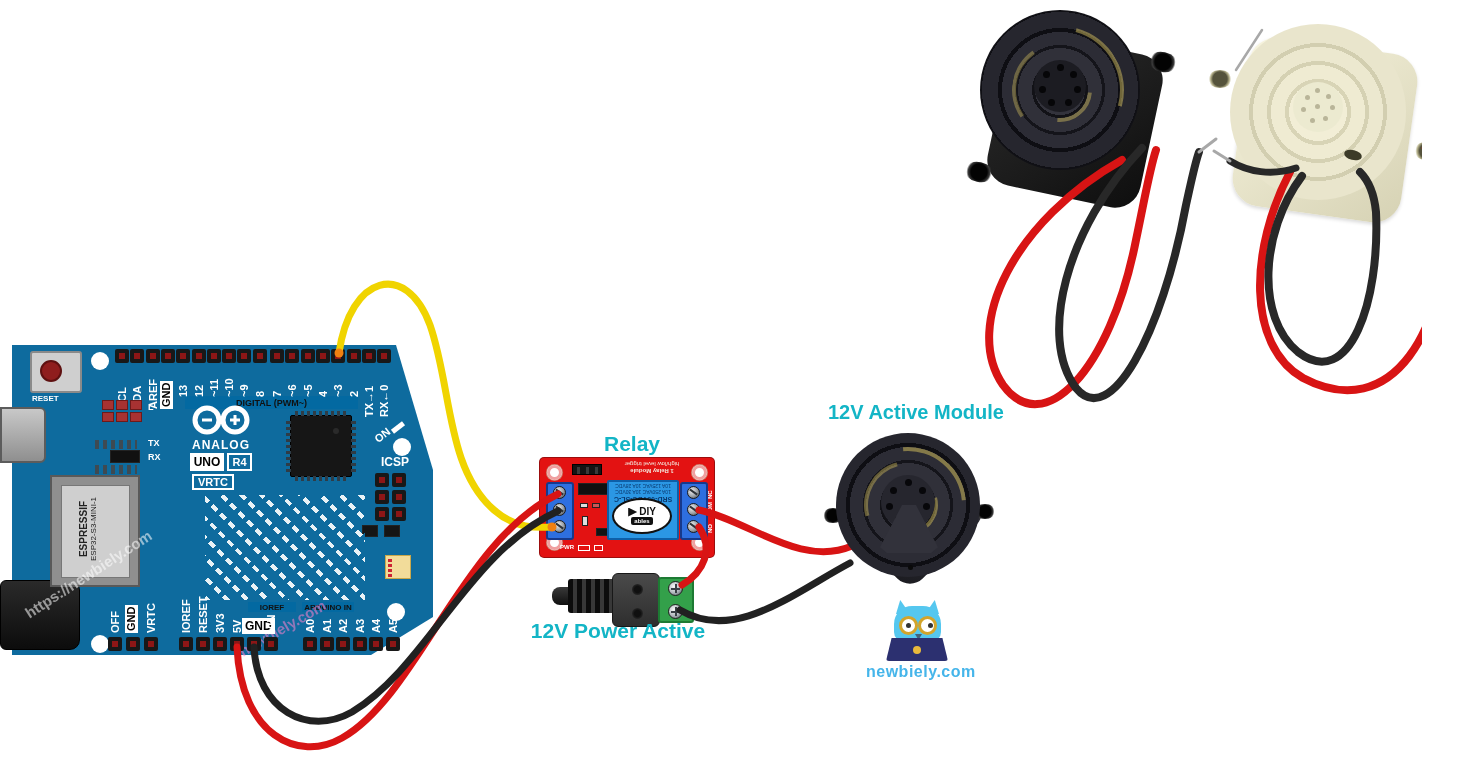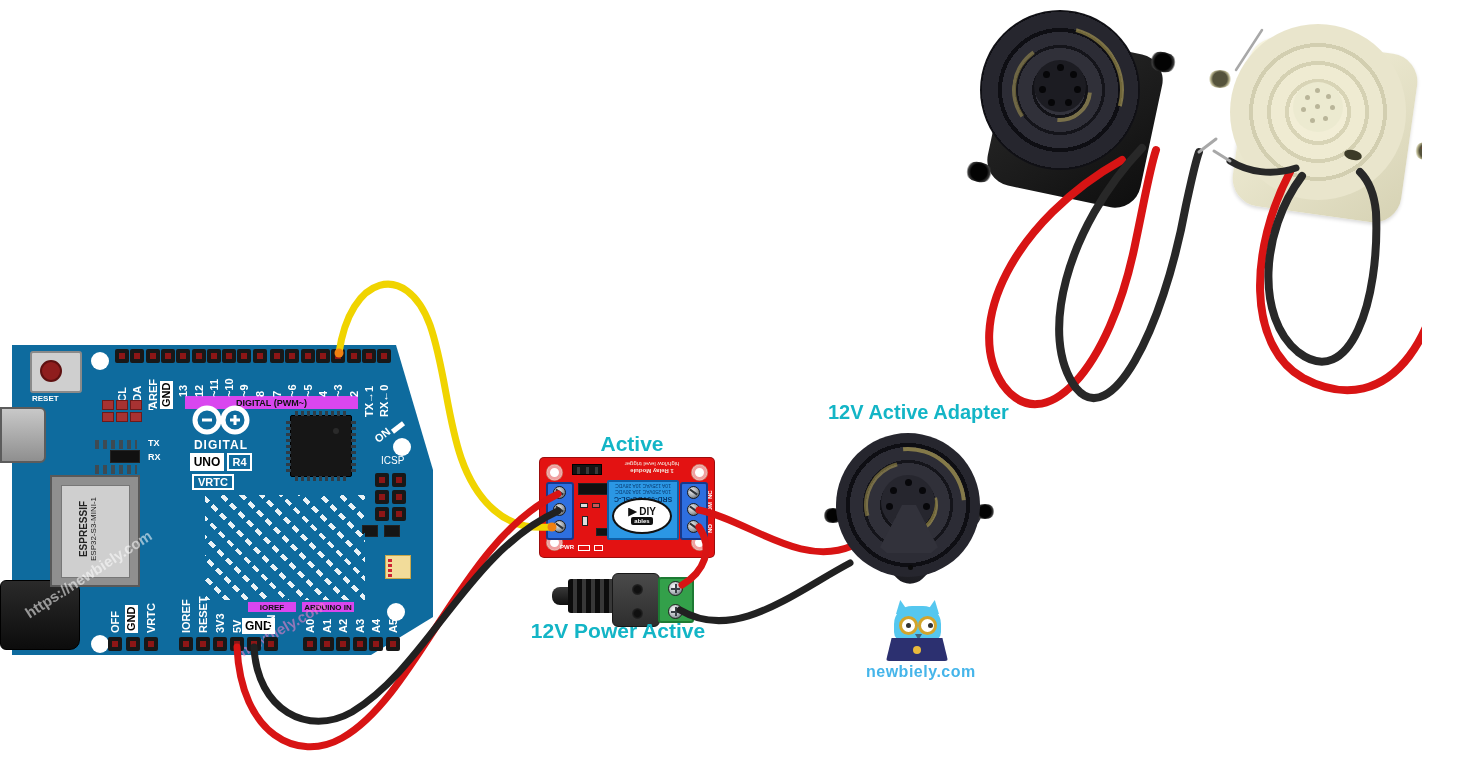--- a/index.html
+++ b/index.html
@@ -7,21 +7,21 @@
 #stage{position:relative;width:1422px;height:763px;background:#fff;overflow:hidden;font-family:"Liberation Sans",sans-serif}
 .abs{position:absolute}
 
 #arduino{position:absolute;left:0;top:345px;width:460px;height:420px}
 .pcb{position:absolute;left:0;top:0;width:445px;height:310px;background:#0e6b9e;
  clip-path:polygon(12px 0,396px 0,433px 125px,433px 272px,371px 310px,12px 310px)}
 .pin{position:absolute;width:14px;height:14px;background:#181818;border-radius:2px}
 .pin::after{content:"";position:absolute;left:4px;top:4px;width:6px;height:6px;background:#8d1616}
 .vlab{position:absolute;transform-origin:0 0;transform:rotate(-90deg);font-weight:bold;font-size:11px;line-height:12px;color:#fff;white-space:nowrap}
 .vlab.box{background:#fff;color:#000;padding:0 2px;line-height:13px}
-.strip{position:absolute;background:#d946ef;color:#111;font-weight:bold;font-size:9px;display:flex;align-items:center;justify-content:center;white-space:nowrap}
+.strip{position:absolute;background:#0369a1;color:#111;font-weight:bold;font-size:9px;display:flex;align-items:center;justify-content:center;white-space:nowrap}
 .hole{position:absolute;border-radius:50%;background:#fff}
 .led{position:absolute;width:12px;height:10px;background:#a83232;border:1px solid #6d1a1a}
 .smd{position:absolute;background:#3c3c3c;border:1px solid #222}
 .mcu{position:absolute;left:290px;top:70px;width:62px;height:62px;background:#161616;border:1px solid #000;border-radius:2px}
 .mcu .fr{position:absolute;background:repeating-linear-gradient(90deg,#2f3c46 0 3px,transparent 3px 6px)}
 .mcu .frv{position:absolute;background:repeating-linear-gradient(0deg,#2f3c46 0 3px,transparent 3px 6px)}
 .hatch{position:absolute;left:205px;top:150px;width:160px;height:105px;
  background:repeating-linear-gradient(-45deg,transparent 0 7px,#0e6b9e 7px 12px),
  repeating-linear-gradient(45deg,#e9f2f6 0 4px,transparent 4px 14px)}
 .wm{position:absolute;font-size:15px;font-weight:bold;white-space:nowrap;transform-origin:0 0}
@@ -84,36 +84,36 @@
     <div class="abs" style="left:95px;top:95px;width:42px;height:9px;background:repeating-linear-gradient(90deg,#3e4a52 0 4px,transparent 4px 8px)"></div>
     <div class="abs" style="left:95px;top:120px;width:42px;height:9px;background:repeating-linear-gradient(90deg,#3e4a52 0 4px,transparent 4px 8px)"></div>
 
     <svg class="abs" style="left:190px;top:58px" width="62" height="34" viewBox="0 0 62 34">
       <circle cx="17" cy="17" r="12" fill="none" stroke="#fff" stroke-width="5"></circle>
       <circle cx="45" cy="17" r="12" fill="none" stroke="#fff" stroke-width="5"></circle>
       <rect x="12" y="15.5" width="10" height="3" fill="#fff"></rect>
       <rect x="40" y="15.5" width="10" height="3" fill="#fff"></rect>
       <rect x="43.5" y="12" width="3" height="10" fill="#fff"></rect>
     </svg>
-    <div class="abs" style="left:186px;top:93px;width:70px;text-align:center;font-size:12px;font-weight:bold;color:#fff;letter-spacing:1px">DIGITAL</div>
+    <div class="abs" style="left:186px;top:93px;width:70px;text-align:center;font-size:12px;font-weight:bold;color:#fff;letter-spacing:1px">ANALOG</div>
     <div class="abs" style="left:190px;top:108px;width:34px;height:18px;background:#fff;color:#000;font-weight:bold;font-size:12px;display:flex;align-items:center;justify-content:center">UNO</div>
     <div class="abs" style="left:227px;top:108px;width:25px;height:18px;border:2px solid #fff;color:#fff;font-weight:bold;font-size:11px;display:flex;align-items:center;justify-content:center">R4</div>
     <div class="abs" style="left:192px;top:129px;width:42px;height:16px;border:2px solid #fff;color:#fff;font-weight:bold;font-size:11px;display:flex;align-items:center;justify-content:center">VRTC</div>
 
     <div class="mcu">
       <div class="fr" style="left:4px;right:4px;top:-5px;height:5px"></div>
       <div class="fr" style="left:4px;right:4px;bottom:-5px;height:5px"></div>
       <div class="frv" style="top:4px;bottom:4px;left:-5px;width:5px"></div>
       <div class="frv" style="top:4px;bottom:4px;right:-5px;width:5px"></div>
       <div class="dot" style="right:12px;top:12px;width:6px;height:6px;background:#2a2a2a"></div>
     </div>
 
     <div class="abs" style="left:374px;top:84px;font-size:11px;font-weight:bold;color:#fff;transform:rotate(-38deg)">ON</div>
     <div class="abs" style="left:391px;top:80px;width:14px;height:5px;background:#fff;transform:rotate(-38deg)"></div>
-    <div class="abs" style="left:381px;top:110px;font-size:10px;font-weight:normal;color:#fff">ICSP</div>
+    <div class="abs" style="left:381px;top:110px;font-size:12px;font-weight:bold;color:#fff">ICSP</div>
     <div class="smd" style="left:362px;top:180px;width:16px;height:12px;background:#151515"></div>
     <div class="smd" style="left:384px;top:180px;width:16px;height:12px;background:#151515"></div>
     <div class="abs" style="left:385px;top:210px;width:26px;height:24px;background:#f2dc9a;border:1px solid #caa84a">
       <div class="abs" style="left:2px;top:3px;width:4px;height:18px;background:repeating-linear-gradient(0deg,#c23 0 3px,transparent 3px 5px)"></div>
     </div>
 
     <div class="abs" style="left:50px;top:130px;width:90px;height:112px;background:#8f8f8f;border:2px solid #595959">
       <div class="abs" style="left:9px;top:8px;width:69px;height:93px;background:#cfcfcf;border:1px solid #777"></div>
     </div>
     <div class="abs" style="left:78px;top:232px;transform:rotate(-90deg);transform-origin:0 0;color:#222;text-align:center;width:96px">
@@ -348,23 +348,23 @@
     <path d="M 1122,160 C 1015,220 962,325 1003,385 C 1043,440 1110,372 1136,240 C 1146,192 1150,168 1156,150" fill="none" stroke="#d81414" stroke-width="8" stroke-linecap="round"></path>
     <path d="M 1142,148 C 1066,228 1038,338 1076,388 C 1110,430 1162,335 1186,205 C 1192,178 1195,163 1199,152" fill="none" stroke="#282828" stroke-width="8" stroke-linecap="round"></path>
     <path d="M 1199,152 L 1216,139" stroke="#a8a8a8" stroke-width="3" stroke-linecap="round"></path>
     <path d="M 1290,172 C 1250,248 1246,345 1303,378 C 1392,425 1450,330 1446,205 C 1444,176 1437,158 1426,148" fill="none" stroke="#d81414" stroke-width="8" stroke-linecap="round"></path>
     <path d="M 1302,176 C 1260,232 1256,318 1298,352 C 1350,392 1380,300 1376,212 C 1374,192 1368,180 1360,172" fill="none" stroke="#282828" stroke-width="8" stroke-linecap="round"></path>
     <path d="M 1296,168 C 1272,176 1248,172 1230,161" fill="none" stroke="#282828" stroke-width="7" stroke-linecap="round"></path>
     <path d="M 1230,161 L 1214,151" stroke="#a8a8a8" stroke-width="3" stroke-linecap="round"></path>
     <path d="M 1236,70 L 1262,30" stroke="#a8a8a8" stroke-width="2.5" stroke-linecap="round"></path>
   </svg>
 
-  <div class="cyanlab" style="left:596px;top:432px;width:72px">Active</div>
+  <div class="cyanlab" style="left:596px;top:432px;width:72px">Relay</div>
   <div class="cyanlab" style="left:527px;top:619px;width:182px">12V Power Active</div>
-  <div class="cyanlab" style="left:828px;top:401px;width:174px;font-size:20px">12V Active Adapter</div>
+  <div class="cyanlab" style="left:828px;top:401px;width:174px;font-size:20px">12V Active Module</div>
 
   <div>
     <div class="abs" style="left:896px;top:600px;width:14px;height:14px;background:#55c7ef;clip-path:polygon(0 100%,30% 0,100% 100%)"></div>
     <div class="abs" style="left:925px;top:600px;width:14px;height:14px;background:#55c7ef;clip-path:polygon(0 100%,70% 0,100% 100%)"></div>
     <div class="abs" style="left:894px;top:606px;width:47px;height:36px;background:#55c7ef;border-radius:18px 18px 10px 10px"></div>
     <div class="abs" style="left:899px;top:616px;width:19px;height:19px;border:3px solid #d3a42b;border-radius:50%;background:#fff">
       <div class="dot" style="left:4px;top:4px;width:5px;height:5px;background:#333"></div>
     </div>
     <div class="abs" style="left:918px;top:616px;width:19px;height:19px;border:3px solid #d3a42b;border-radius:50%;background:#fff">
       <div class="dot" style="left:7px;top:4px;width:5px;height:5px;background:#333"></div>

